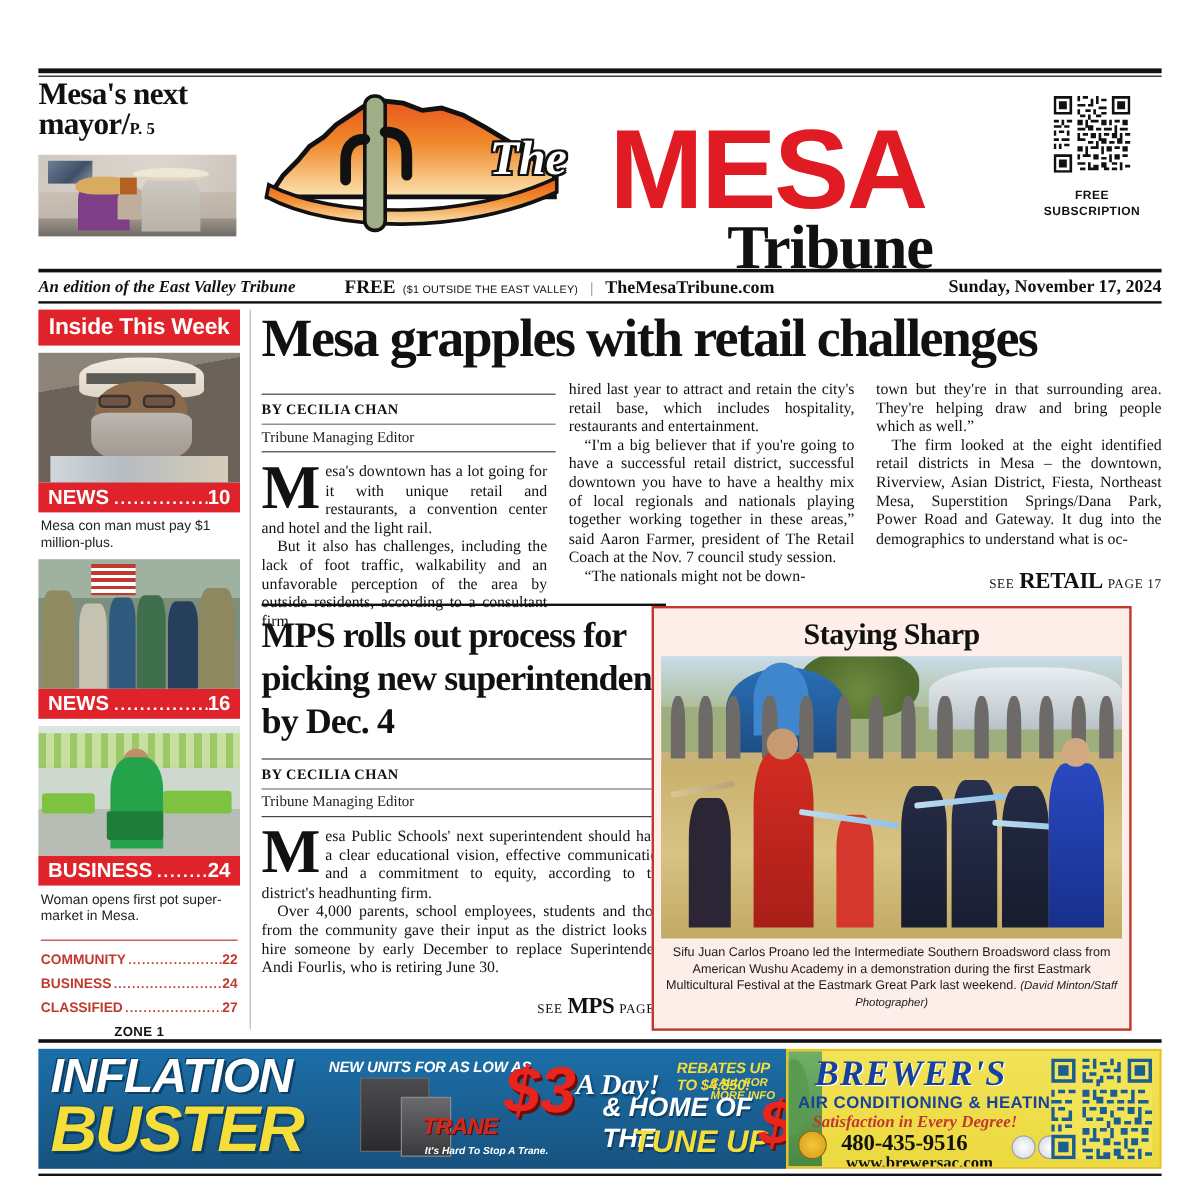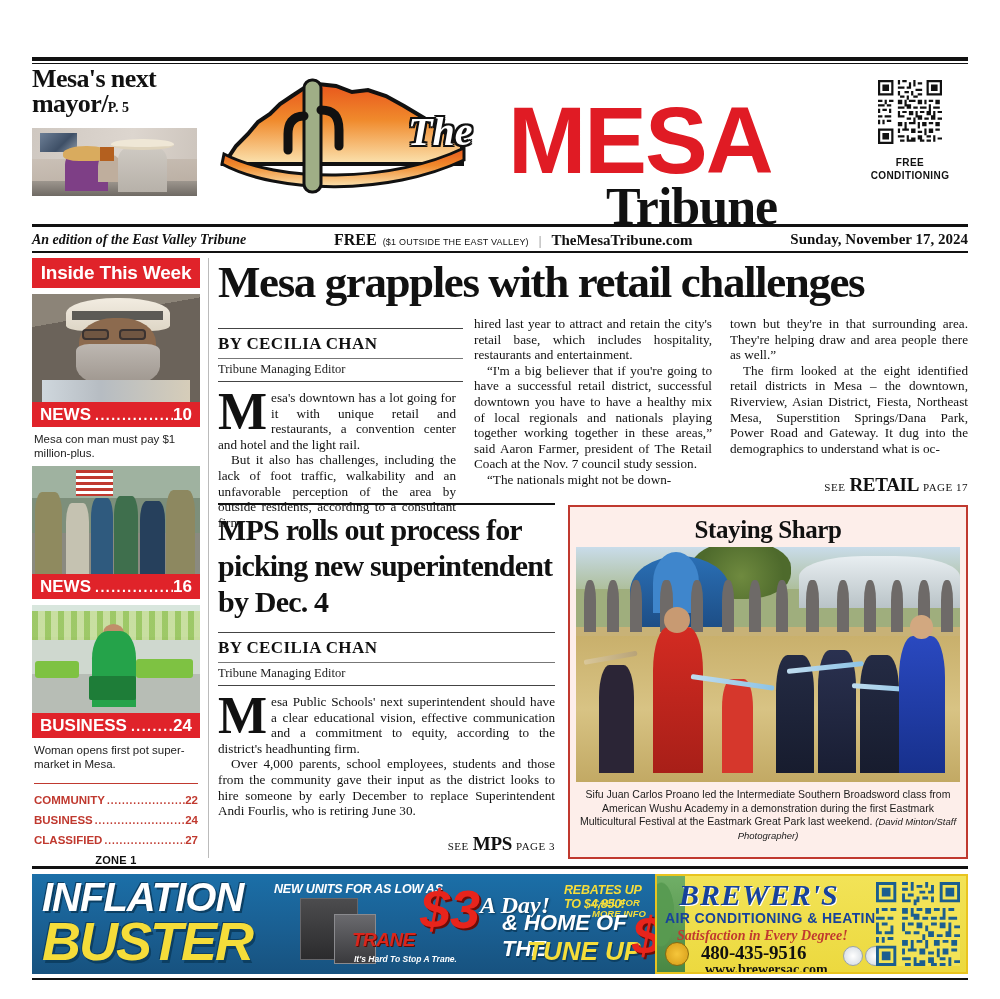--- a/index.html
+++ b/index.html
@@ -72,21 +72,21 @@
   .qr-code { width:64px; height:64px; margin:0 auto; position:relative; background:#fff; }
   .qr-sub {
     margin-top:8px; font-family:"Liberation Sans", sans-serif;
     font-weight:700; font-size:10px; line-height:13px; letter-spacing:0.4px; color:#111;
   }
 
   
   .dl-rule-top { position:absolute; left:32px; top:224px; width:936px; height:3px; background:#111; }
   .dl-rule-bot { position:absolute; left:32px; top:251px; width:936px; height:2px; background:#111; }
   .dateline { position:absolute; left:32px; top:228px; width:936px; height:23px;
-              display:flex; align-items:center;gap:47px; }
+              display:flex; align-items:center; }
   .dl-left { font-family:"Liberation Serif", serif; font-style:italic; font-weight:700;
              font-size:14px; color:#111; width:255px; }
   .dl-mid { flex:1; display:flex; align-items:baseline; gap:6px; justify-content:flex-start; }
   .dl-free { font-family:"Liberation Serif", serif; font-weight:700; font-size:16px; color:#111; }
   .dl-paren { font-family:"Liberation Sans", sans-serif; font-weight:400; font-size:9px;
               letter-spacing:0.2px; color:#111; }
   .dl-bar { color:#777; font-size:13px; padding:0 4px; }
   .dl-url { font-family:"Liberation Serif", serif; font-weight:700; font-size:15px; color:#111; }
   .dl-date { font-family:"Liberation Serif", serif; font-weight:700; font-size:15px;
              color:#111; text-align:right; width:215px; }
@@ -166,21 +166,21 @@
 
   
   .main { position:absolute; left:218px; top:258px; width:750px; }
   .main-head {
     font-family:"Liberation Serif", serif; font-weight:700;
     font-size:45px; line-height:48px; letter-spacing:-1.4px; color:#111;
   }
   .byline-rule-top { height:1px; background:#444; margin-top:12px; width:245px; }
   .byline { padding-top:5px; width:245px; }
   .byline-name {
-    font-family:"Liberation Serif", serif; font-weight:700; font-size:17px;
+    font-family:"Liberation Serif", serif; font-weight:700; font-size:12px;
     letter-spacing:0.4px; color:#111;
   }
   .byline-rule-mid { height:1px; background:#777; margin:4px 0 3px 0; }
   .byline-title { font-family:"Liberation Serif", serif; font-size:12.5px; color:#222; }
   .byline-rule-bot { height:1px; background:#444; margin-top:4px; }
 
   .cols3 { display:flex; gap:18px; margin-top:10px; }
   .col { width:238px; }
   .col p {
     font-family:"Liberation Serif", serif; font-size:13.2px; line-height:15.6px;
@@ -207,21 +207,21 @@
     font-size:30px; line-height:36px; letter-spacing:-0.8px; color:#111;
   }
   .mps .byline-rule-top, .mps .byline { width:337px; }
   .mps p {
     font-family:"Liberation Serif", serif; font-size:13.2px; line-height:15.6px;
     text-align:justify; color:#111; text-indent:13px;
   }
 
   
   .sharp {
-    position:absolute; left:568px; top:505px; width:400px; height:354px;
+    position:absolute; left:543px; top:505px; width:400px; height:354px;
     border:2px solid #c0392f; background:#fdeeea; padding:6px;
   }
   .sharp-title {
     text-align:center; font-family:"Liberation Serif", serif; font-weight:700;
     font-size:25px; line-height:34px; color:#111; letter-spacing:-0.4px;
   }
   .sharp-photo {
     width:100%; height:235px; position:relative; overflow:hidden;
     background:linear-gradient(180deg,#b9d2e4 0 16%, #9fae7d 16% 34%, #c8b277 34% 100%);
   }
@@ -450,21 +450,21 @@
                  M23 19h2v1h-2z M26 19h2v2h-2z
                  M9 22h1v2H9z M11 22h3v1h-3z M15 22h2v2h-2z M18 23h2v1h-2z M21 22h1v3h-1z
                  M23 22h2v2h-2z M26 22h2v1h-2z
                  M9 25h3v1H9z M13 25h1v3h-1z M15 26h2v1h-2z M18 25h2v2h-2z M22 25h2v1h-2z
                  M25 25h1v3h-1z M27 26h2v1h-2z
                  M10 27h2v1h-2z M14 27h3v1h-3z M19 27h2v1h-2z M22 27h2v1h-2z"></path>
       </g>
     </svg>
     <div class="qr-sub">
       <span>FREE</span><br>
-      <span>CONDITIONING</span>
+      <span>SUBSCRIPTION</span>
     </div>
   </div>
 
   <div class="dl-rule-top"></div>
   <div class="dateline">
     <div class="dl-left">An edition of the East Valley Tribune</div>
     <div class="dl-mid">
       <span class="dl-free">FREE</span>
       <span class="dl-paren">($1 OUTSIDE THE EAST VALLEY)</span>
       <span class="dl-bar">|</span>
@@ -565,21 +565,21 @@
         </div>
         <p class="dropcap nofirst" style="margin-top:8px">Mesa's downtown has a lot going for it with unique retail and restaurants, a convention center and hotel and the light rail.</p>
         <p>But it also has challenges, including the lack of foot traffic, walkability and an unfavorable perception of the area by outside residents, according to a consultant firm</p>
       </div>
       <div class="col">
         <p class="nofirst">hired last year to attract and retain the city's retail base, which includes hospitality, restaurants and entertainment.</p>
         <p>“I'm a big believer that if you're going to have a successful retail district, successful downtown you have to have a healthy mix of local regionals and nationals playing together working together in these areas,” said Aaron Farmer, president of The Retail Coach at the Nov. 7 council study session.</p>
         <p>“The nationals might not be down-</p>
       </div>
       <div class="col">
-        <p class="nofirst">town but they're in that surrounding area. They're helping draw and area people there as well.”</p>
+        <p class="nofirst">town but they're in that surrounding area. They're helping draw and bring people which as well.”</p>
         <p>The firm looked at the eight identified retail districts in Mesa – the downtown, Riverview, Asian District, Fiesta, Northeast Mesa, Superstition Springs/Dana Park, Power Road and Gateway. It dug into the demographics to understand what is oc-</p>
         <div class="jump">
           <span class="see">SEE</span>
           <span class="slug">RETAIL</span>
           <span class="pg">PAGE 17</span>
         </div>
       </div>
     </div>
   </div>
 

